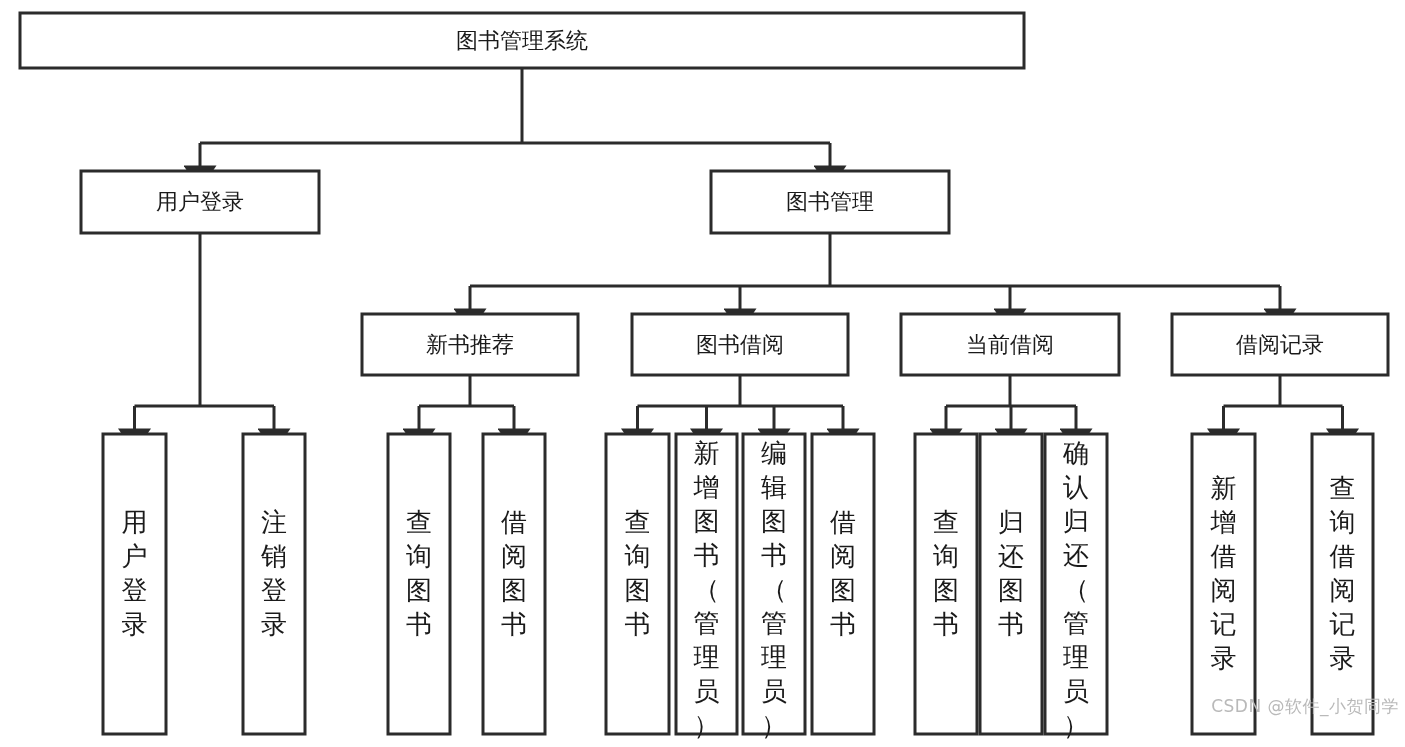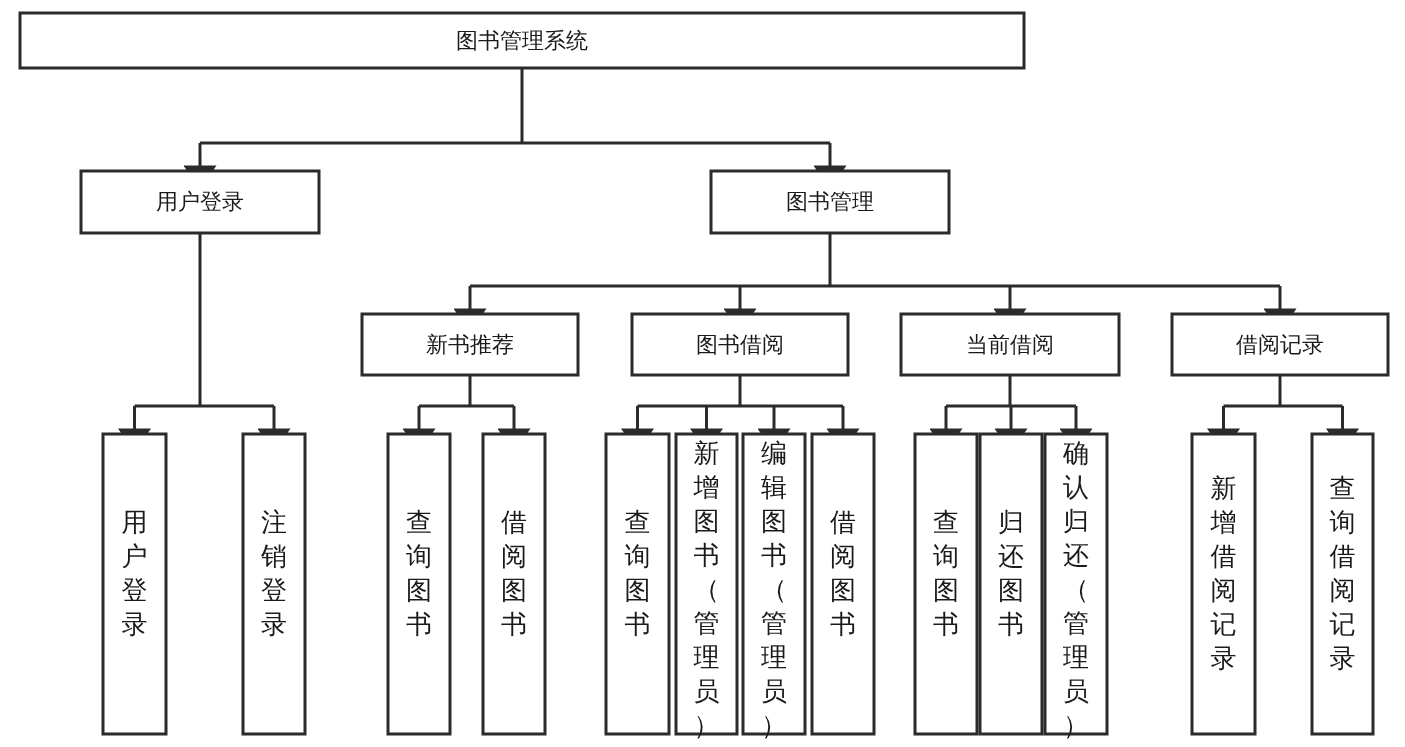--- a/index.html
+++ b/index.html
@@ -172,13 +172,14 @@
         <g>
           <rect x="1192" y="434" width="63" height="300" class="node-box"></rect>
           <text x="1223.5" y="497" class="node-label-v"><tspan x="1223.5" dy="0">新</tspan><tspan x="1223.5" dy="34">增</tspan><tspan x="1223.5" dy="34">借</tspan><tspan x="1223.5" dy="34">阅</tspan><tspan x="1223.5" dy="34">记</tspan><tspan x="1223.5" dy="34">录</tspan></text>
         </g>
         <g>
           <rect x="1312" y="434" width="61" height="300" class="node-box"></rect>
           <text x="1342.5" y="497" class="node-label-v"><tspan x="1342.5" dy="0">查</tspan><tspan x="1342.5" dy="34">询</tspan><tspan x="1342.5" dy="34">借</tspan><tspan x="1342.5" dy="34">阅</tspan><tspan x="1342.5" dy="34">记</tspan><tspan x="1342.5" dy="34">录</tspan></text>
         </g>
       </g>
   </svg>
+  <div class="watermark">CSDN @软件_小贺同学</div>
 </div>
 
 </body></html>

